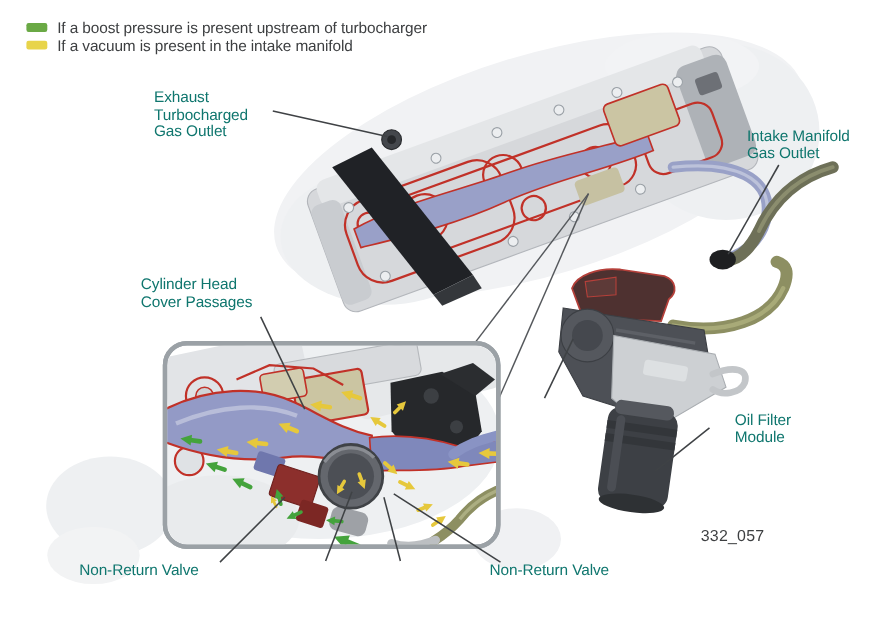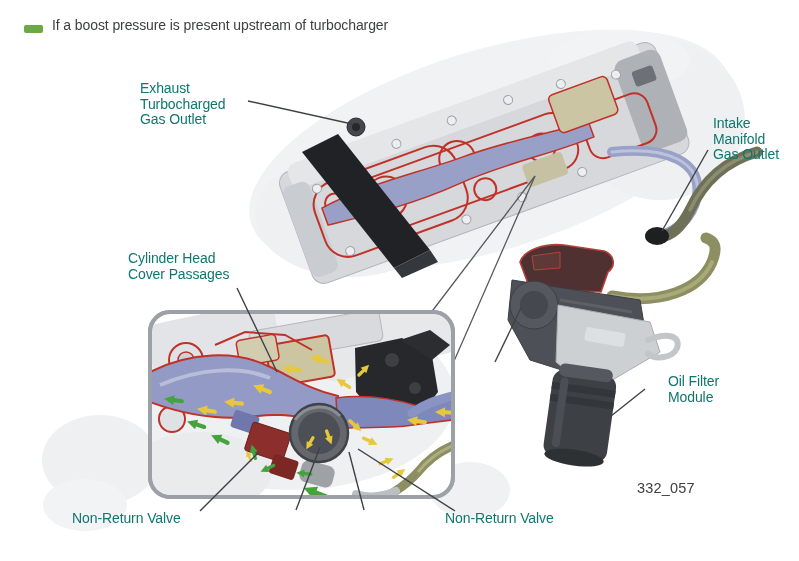--- a/index.html
+++ b/index.html
@@ -2,21 +2,21 @@
 <html><head>
 <meta charset="utf-8">
 <style>
   html,body{margin:0;padding:0;background:#ffffff;}
   .canvas{
     position:relative;width:799px;height:561px;background:#fff;overflow:hidden;
     font-family:"Liberation Sans", sans-serif;
   }
   .art{position:absolute;left:0;top:0;width:799px;height:561px;}
   .legend{position:absolute;left:24px;top:17px;}
-  .legend-row{display:flex;align-items:flex-end;height:16px;}
+  .legend-row{display:flex;align-items:center;height:16px;}
   .swatch{display:inline-block;width:19px;height:8px;border-radius:2px;margin-right:9px;flex:0 0 auto;}
   .legend-text{font-size:14px;color:#3d3f41;letter-spacing:-0.1px;white-space:nowrap;}
   .lbl{
     position:absolute;font-size:14px;line-height:15.5px;color:#0f766e;
     white-space:pre-line;letter-spacing:-0.1px;
   }
   .fig-num{position:absolute;font-size:14.5px;color:#3d3f41;letter-spacing:0.2px;text-align:center;}
 </style>
 </head>
 <body>
@@ -208,26 +208,30 @@
       <line x1="364" y1="510" x2="349" y2="452"></line>
       <line x1="455" y1="511" x2="358" y2="449"></line>
     </g>
   </svg>
 
   <div class="legend">
     <div class="legend-row">
       <span class="swatch" style="background: rgb(106, 169, 69);"></span>
       <span class="legend-text">If a boost pressure is present upstream of turbocharger</span>
     </div>
+    <div class="legend-row">
+      <span class="swatch" style="background: rgb(232, 212, 74);"></span>
+      <span class="legend-text">If a vacuum is present in the intake manifold</span>
+    </div>
   </div>
 
   <div class="lbl" style="left:140px;top:81px">Exhaust
 Turbocharged
 Gas Outlet</div>
-  <div class="lbl" style="left:713px;top:116px">Intake Manifold
+  <div class="lbl" style="left:679px;top:116px">Intake Manifold
 Gas Outlet</div>
   <div class="lbl" style="left:128px;top:251px">Cylinder Head
 Cover Passages</div>
   <div class="lbl" style="left:668px;top:374px">Oil Filter
 Module</div>
   <div class="lbl" style="left:72px;top:511px">Non-Return Valve</div>
   <div class="lbl" style="left:445px;top:511px">Non-Return Valve</div>
   <div class="fig-num" style="left:637px;top:480px">332_057</div>
 
 </div>

